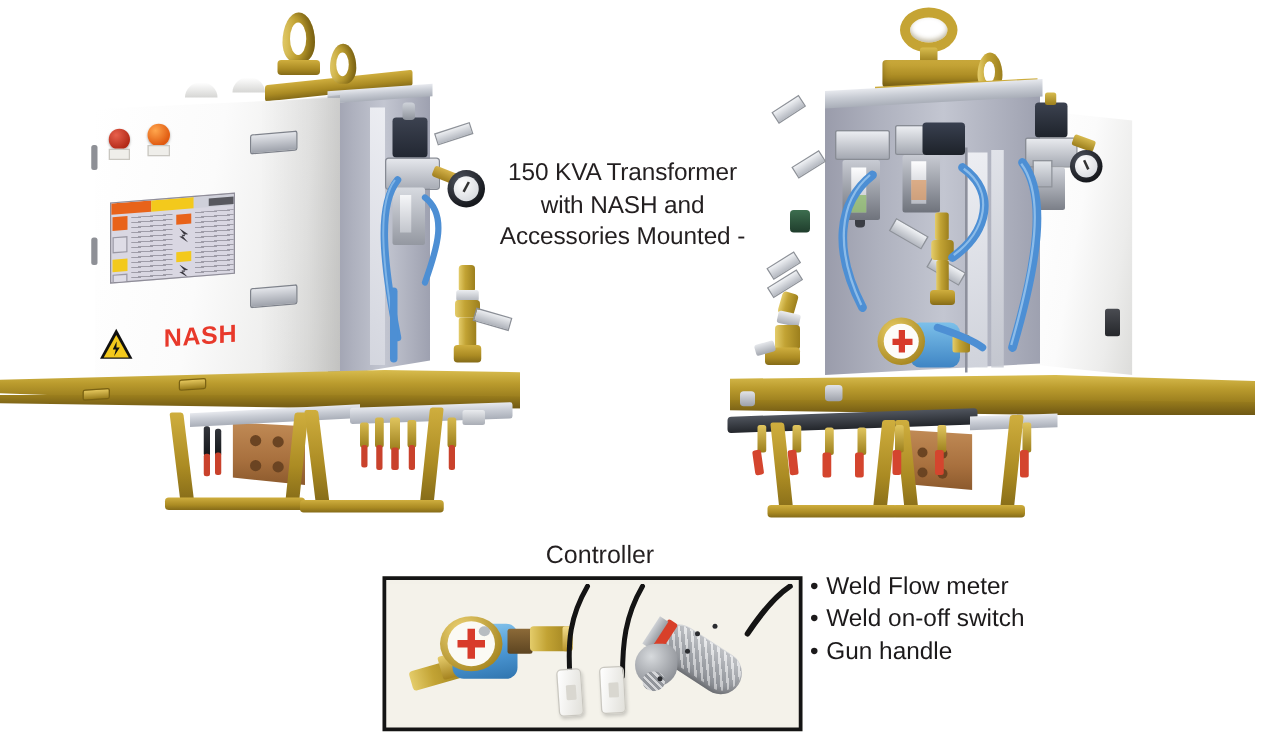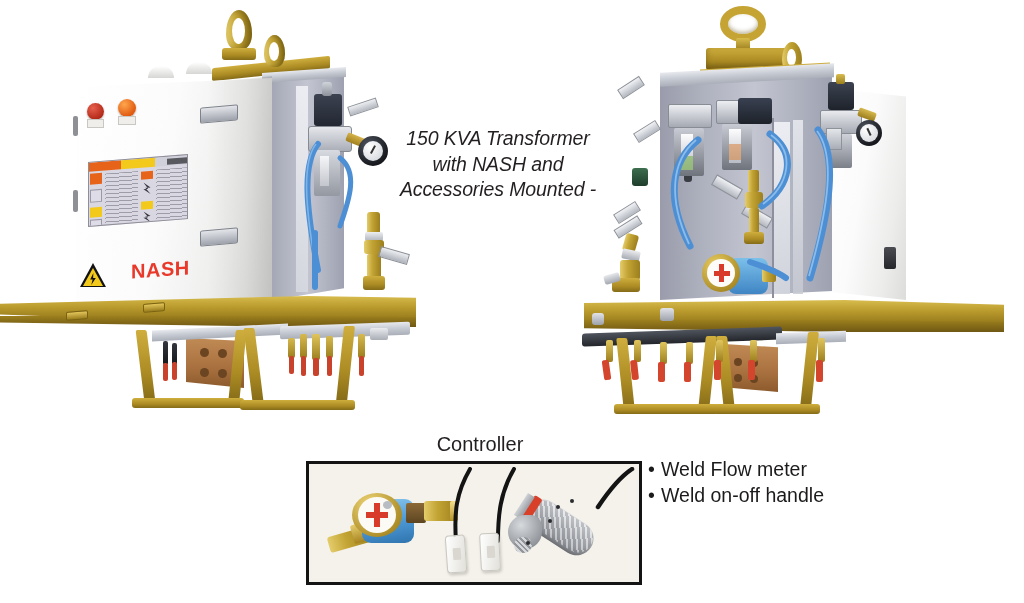--- a/index.html
+++ b/index.html
@@ -20,21 +20,21 @@
   .copper{background:linear-gradient(180deg,#c08a55 0%,#a8703e 60%,#8c5a2d 100%);}
   .steel{background:linear-gradient(180deg,#e7e9ee 0%,#c8ccd4 45%,#a9aeb8 100%);}
   .grayPanel{background:linear-gradient(90deg,#9a9cab 0%,#aeb1be 25%,#c3c6d1 55%,#9ea1b0 100%);}
   .whiteCab{background:linear-gradient(100deg,#ffffff 0%,#fbfbfb 45%,#ececeb 78%,#dcdcda 100%);}
   .blueTube{background:#4d8fd4;border-radius:6px;}
 
   
   #caption{
     left:392px;top:126px;width:212px;
     text-align:center;color:#231f20;
-    font-size:19.5px;line-height:25.5px;letter-spacing:-0.1px;font-style:italic;
+    font-size:19.5px;line-height:25.5px;letter-spacing:-0.1px;
   }
   #caption .ln{display:block;white-space:nowrap;}
 
   
   #accessoriesTitle{
     left:400px;top:433px;width:160px;text-align:center;
     font-size:20px;color:#231f20;
   }
   #accBox{
     left:306px;top:461px;width:336px;height:124px;
@@ -417,16 +417,17 @@
         <div class="abs" style="left:48px;top:16px;width:4px;height:4px;border-radius:50%;background:#2a2c30;"></div>
         <div class="abs" style="left:62px;top:10px;width:4px;height:4px;border-radius:50%;background:#2a2c30;"></div>
         <div class="abs" style="left:40px;top:30px;width:4px;height:4px;border-radius:50%;background:#2a2c30;"></div>
         <div class="abs" style="left:18px;top:52px;width:4px;height:4px;border-radius:50%;background:#2a2c30;"></div>
       </div>
     </div>
   </div>
 
   <div class="abs" id="accList">
     <span class="li"><span class="bul">•</span><span>Weld Flow meter</span></span>
-    <span class="li"><span class="bul">•</span><span>Weld on-off handle</span></span>
+    <span class="li"><span class="bul">•</span><span>Weld on-off switch</span></span>
+    <span class="li"><span class="bul">•</span><span>Gun handle</span></span>
   </div>
 
 </div>
 
 </body></html>

